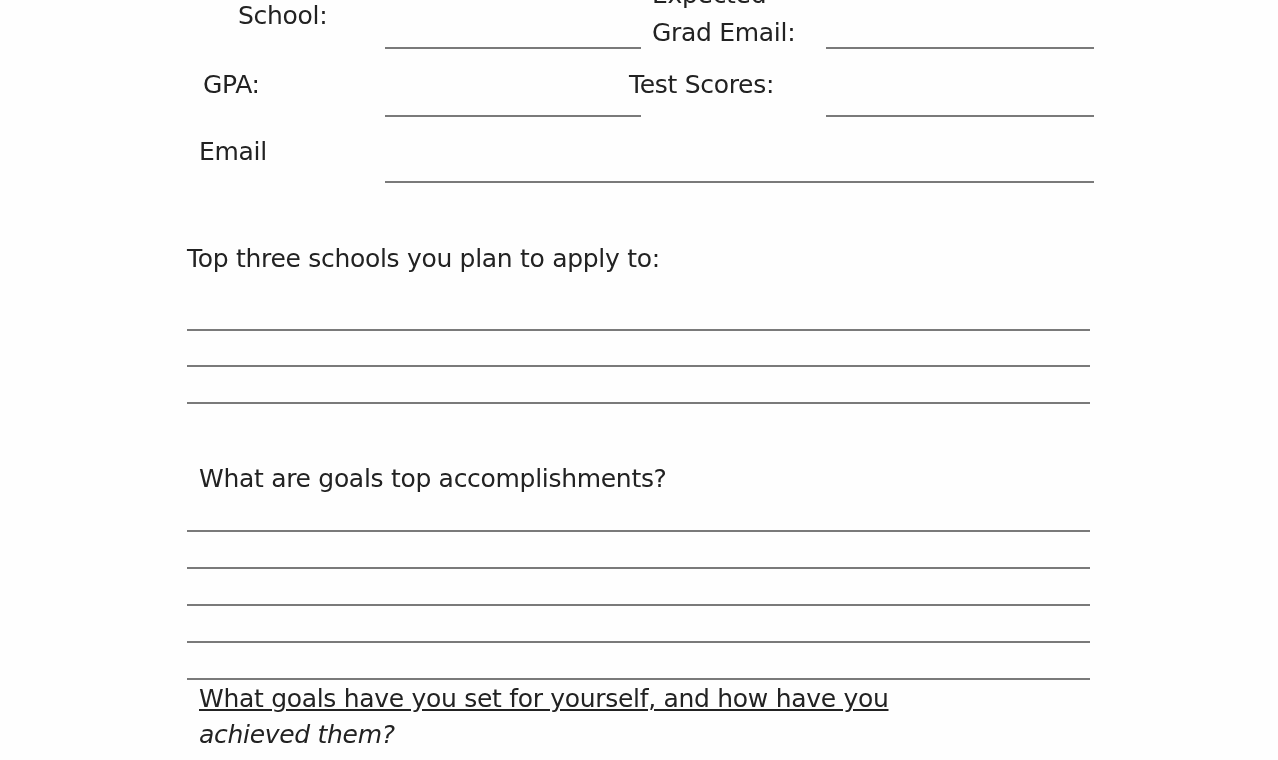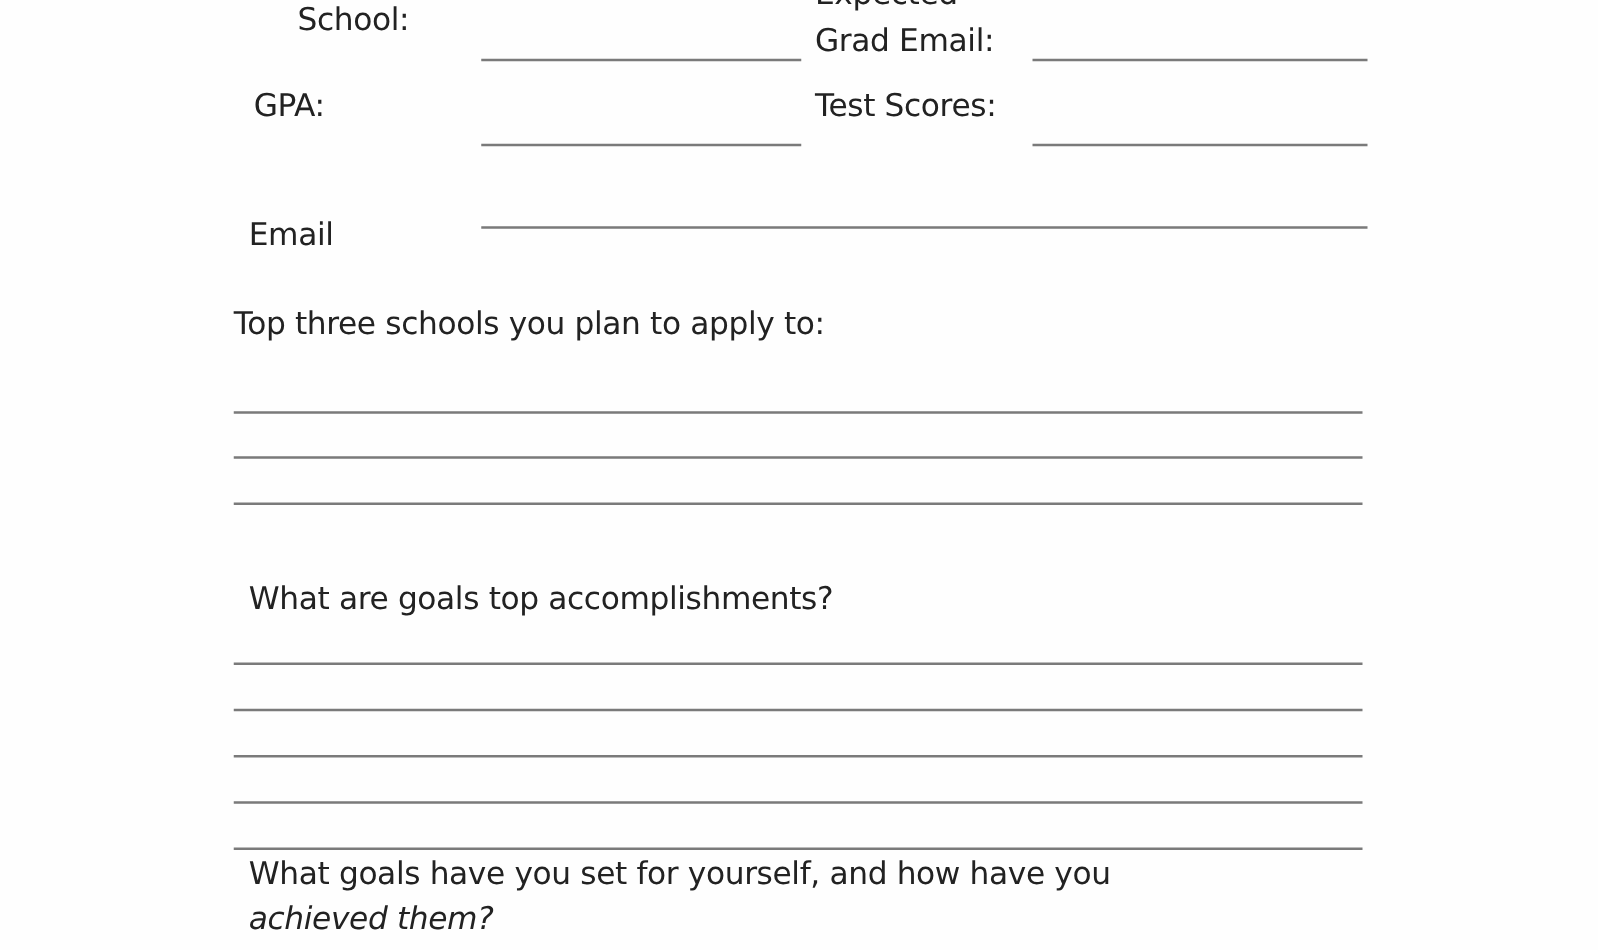--- a/index.html
+++ b/index.html
@@ -14,32 +14,32 @@
 <div class="txt" style="left:199px;top:1px;margin-left:39px;">School:</div>
 <div class="line" style="left:385px;top:47px;width:256px;"></div>
 
 <div class="txt" style="left:652px;top:-20px;">Expected</div>
 <div class="txt" style="left:652px;top:18px;">Grad Email:</div>
 <div class="line" style="left:826px;top:47px;width:268px;"></div>
 
 <div class="txt" style="left:203px;top:70px;">GPA:</div>
 <div class="line" style="left:385px;top:115px;width:256px;"></div>
 
-<div class="txt" style="left:652px;top:70px;text-align:center;">Test Scores:</div>
+<div class="txt" style="left:629px;top:70px;text-align:center;">Test Scores:</div>
 <div class="line" style="left:826px;top:115px;width:268px;"></div>
 
-<div class="txt" style="left:199px;top:137px;margin-top:36px;">Email</div>
+<div class="txt" style="left:199px;top:137px;">Email</div>
 <div class="line" style="left:385px;top:181px;width:709px;"></div>
 
 <div class="txt" style="left:187px;top:244px;text-align:center;">Top three schools you plan to apply to:</div>
 <div class="line" style="left:187px;top:329px;width:903px;"></div>
 <div class="line" style="left:187px;top:365px;width:903px;"></div>
 <div class="line" style="left:187px;top:402px;width:903px;"></div>
 
 <div class="txt" style="left:199px;top:464px;">What are goals top accomplishments?</div>
 <div class="line" style="left:187px;top:530px;width:903px;"></div>
 <div class="line" style="left:187px;top:567px;width:903px;"></div>
 <div class="line" style="left:187px;top:604px;width:903px;"></div>
 <div class="line" style="left:187px;top:641px;width:903px;"></div>
 <div class="line" style="left:187px;top:678px;width:903px;"></div>
 
-<div class="txt" style="left:199px;top:684px;">What goals have you set for yourself, and how have you</div>
+<div class="txt" style="left:199px;top:684px;text-decoration:underline;">What goals have you set for yourself, and how have you</div>
 <div class="txt" style="left:199px;top:720px;font-style:italic;">achieved them?</div>
 
 </body></html>

